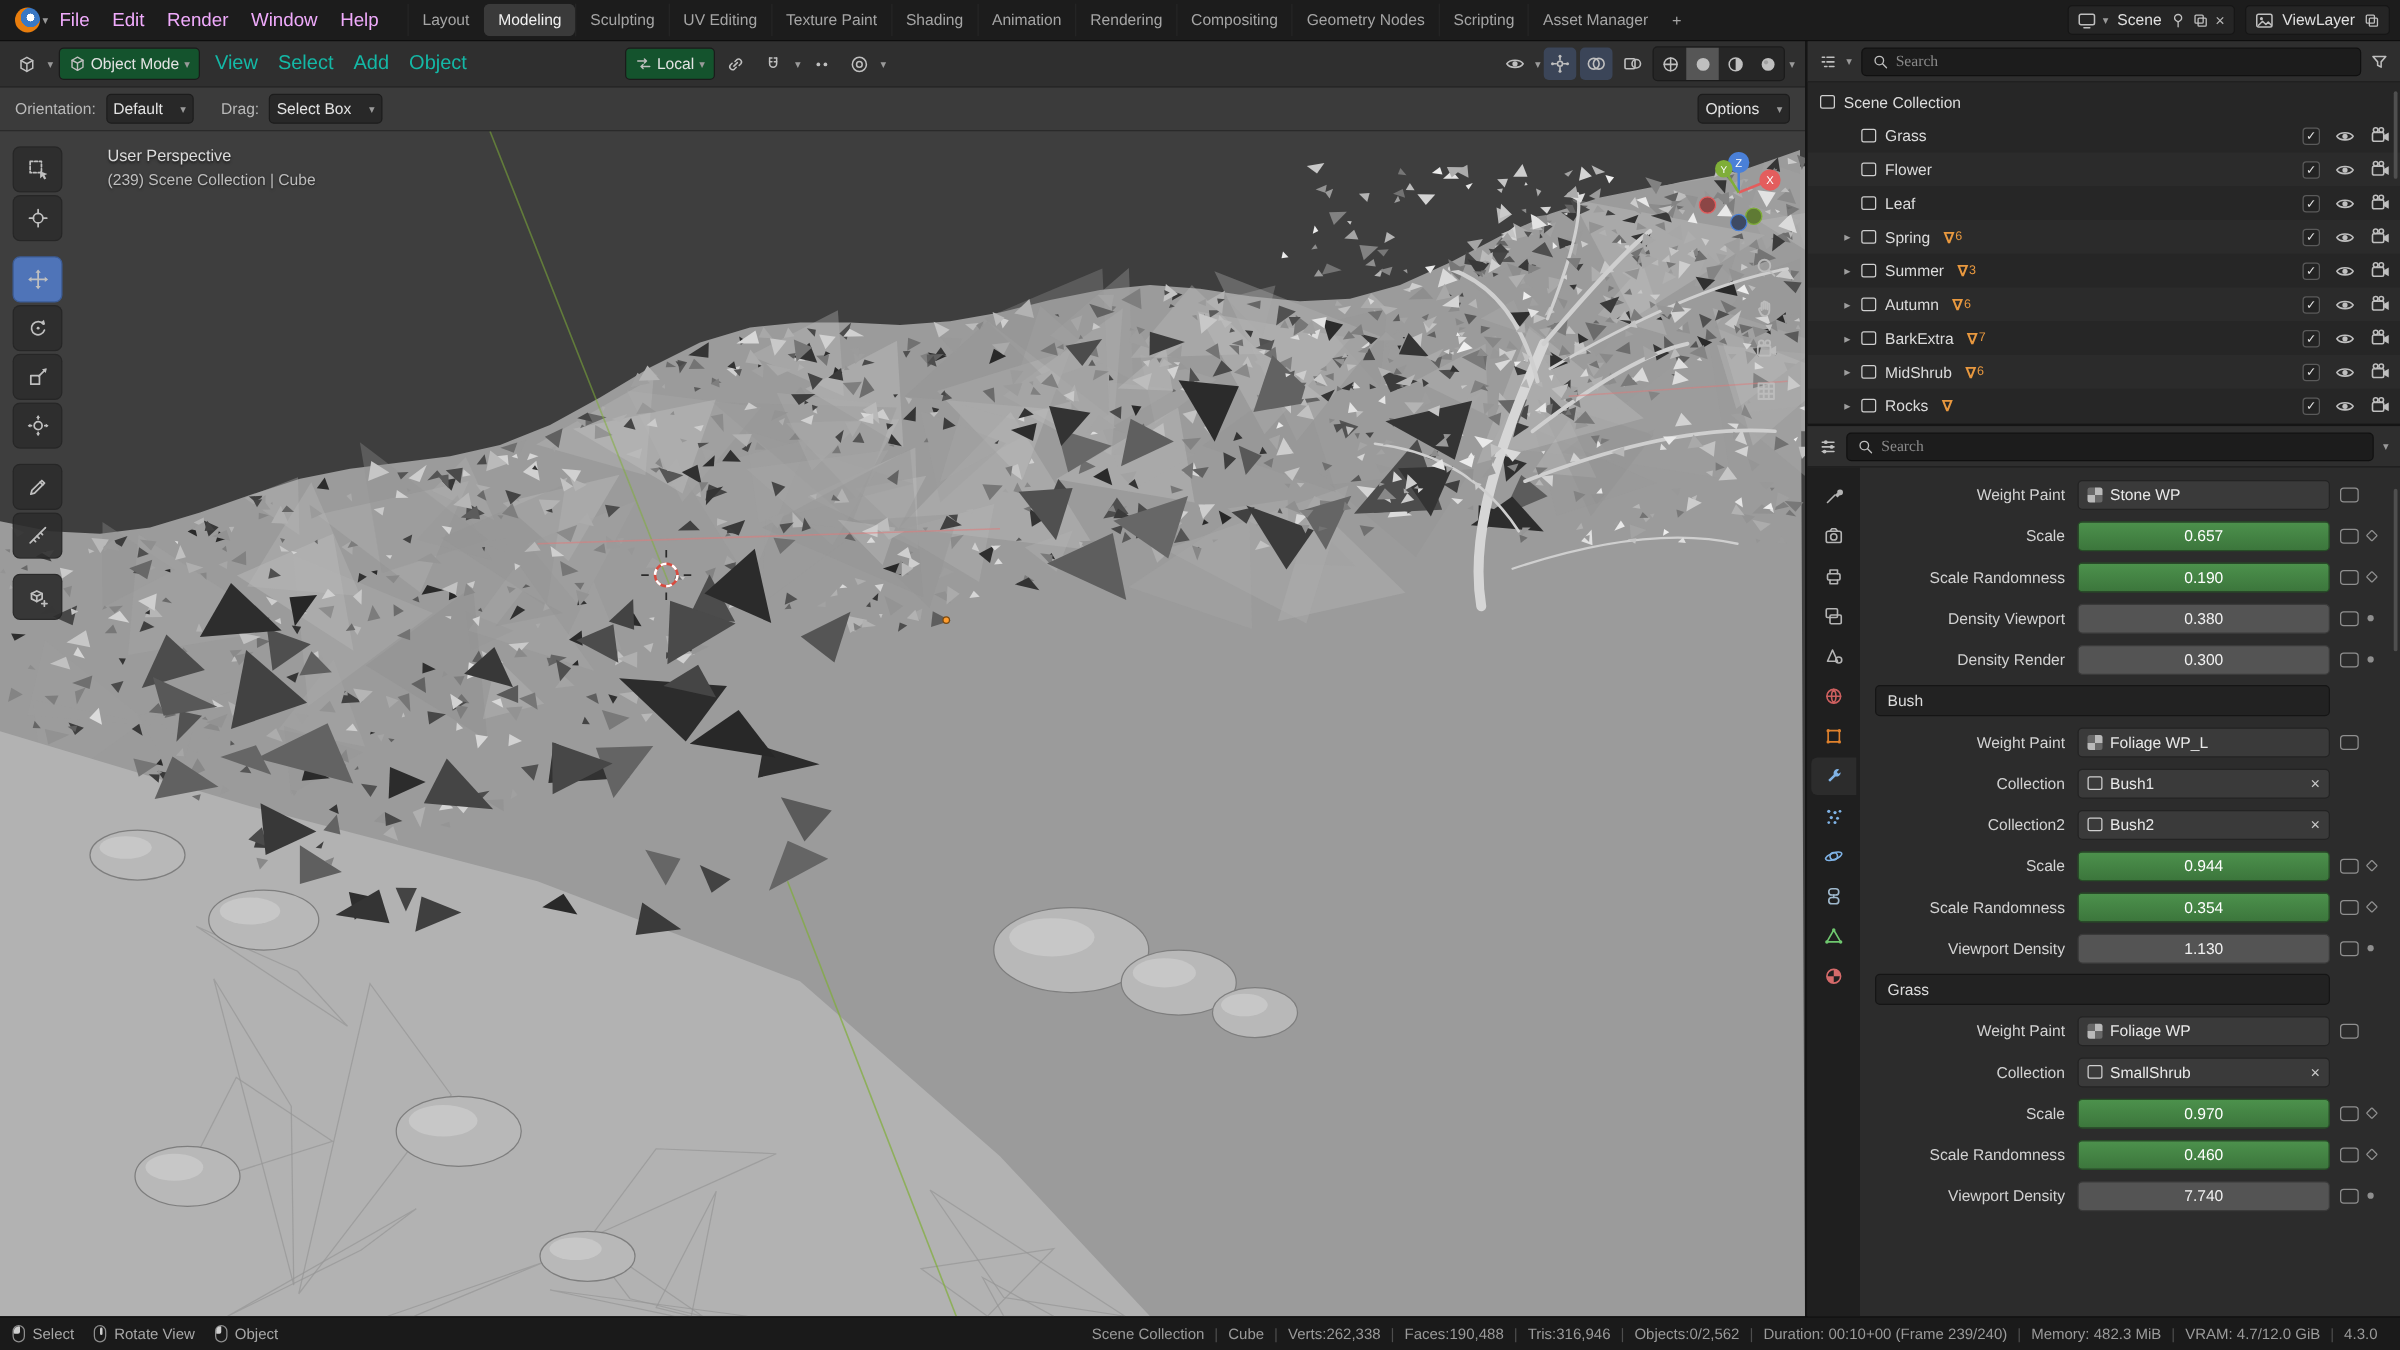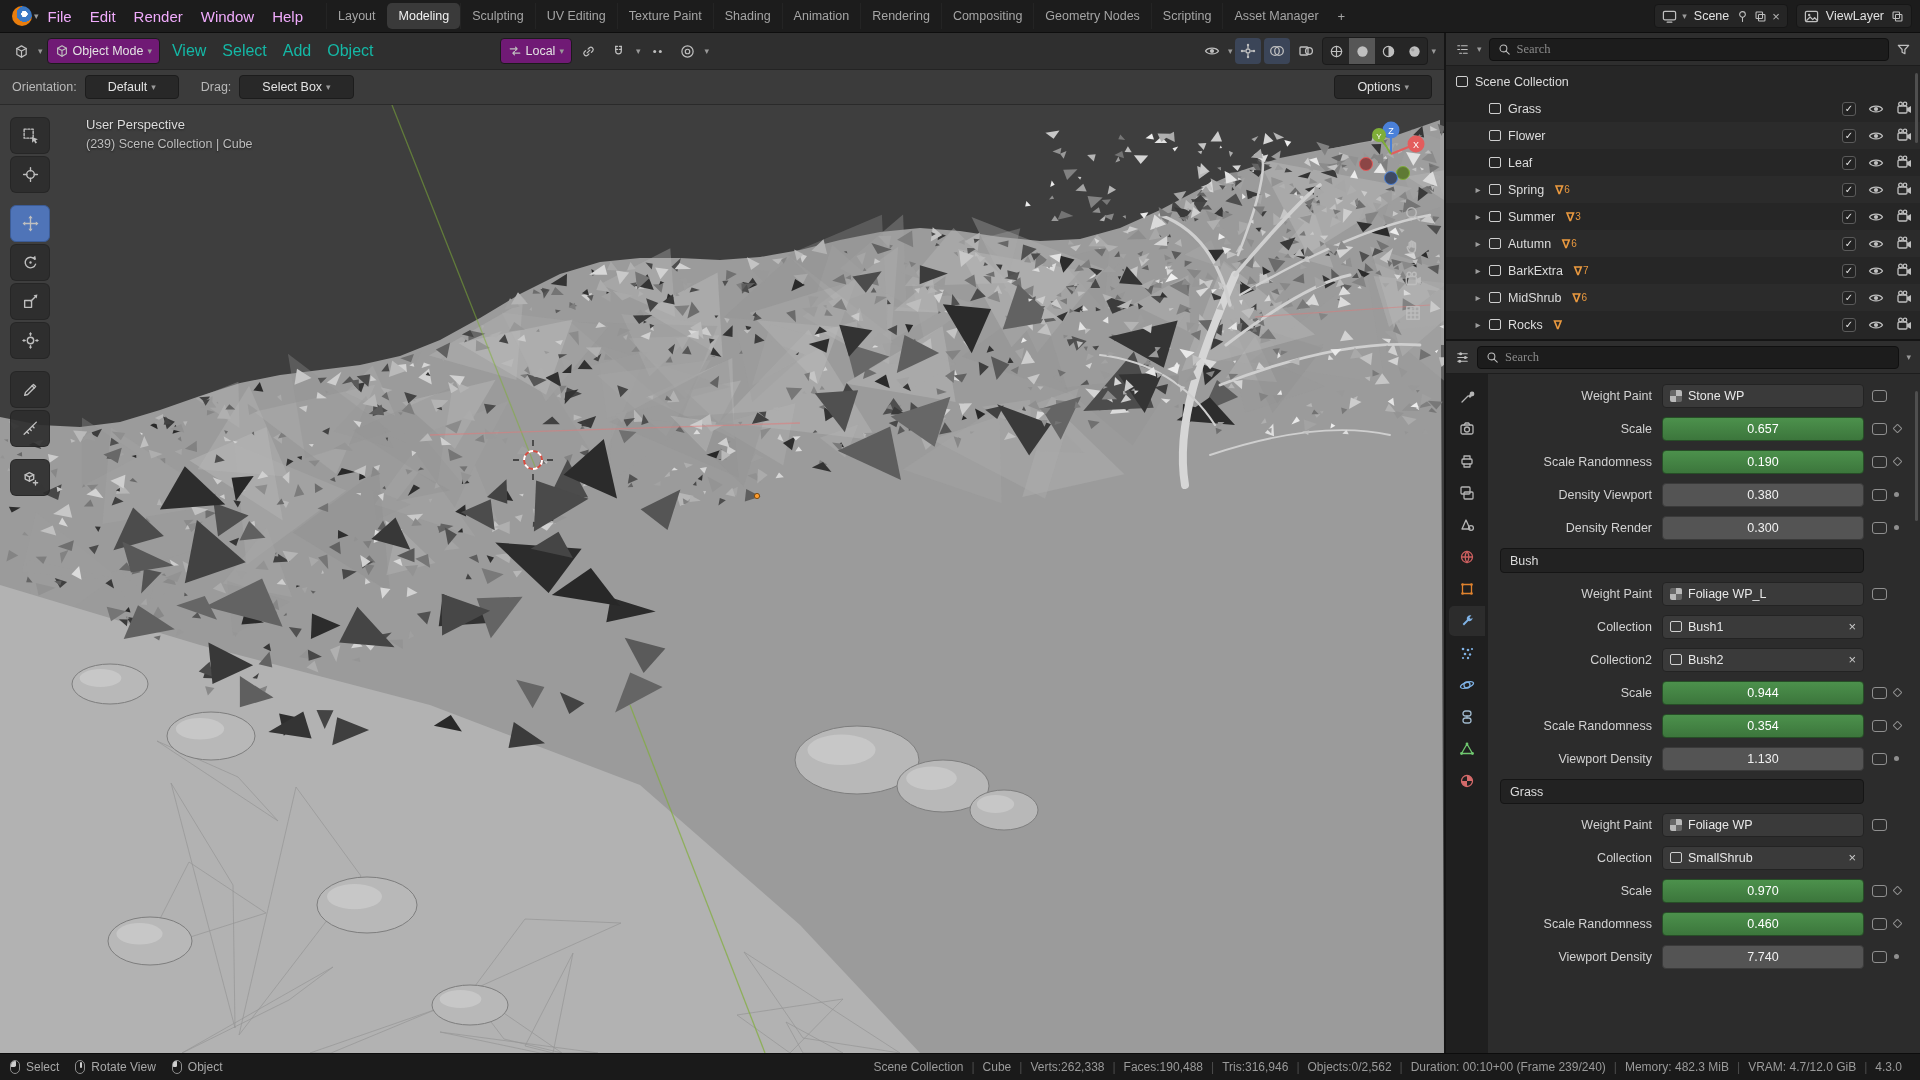--- a/index.html
+++ b/index.html
@@ -29,35 +29,35 @@
   .icw{display:inline-flex;align-items:center;justify-content:center;color:#bfbfbf;flex:0 0 auto}
   .icw svg{stroke:currentColor;fill:none;stroke-width:1.3;stroke-linecap:round;stroke-linejoin:round}
   .icw svg .f{fill:currentColor;stroke:none}
 
   
   .main{flex:1;display:flex;min-height:0}
   .vp-col{flex:1;display:flex;flex-direction:column;min-width:0}
 
   .vp-header{height:37px;background:#2f2f2f;border-bottom:1px solid #242424;
     display:flex;align-items:center;padding:0 8px;gap:4px}
-  .hdr-btn{display:flex;align-items:center;gap:4px;background:#701a75;border:1px solid #1b1b1b;
+  .hdr-btn{display:flex;align-items:center;gap:4px;background:#14532d;border:1px solid #1b1b1b;
     border-radius:4px;height:26px;padding:0 7px;font-size:12.5px;color:#e3e3e3}
   .hdr-menu{padding:5px 8px;font-size:16px;color:#14b8a6}
   .icon-btn{width:26px;height:26px;display:flex;align-items:center;justify-content:center;border-radius:4px}
   .icon-btn.active{color:#84b3f0;background:#3b4558}
   .shade-group{display:flex;background:#262626;border:1px solid #1b1b1b;border-radius:4px;overflow:hidden}
   .shade-group .icon-btn{border-radius:0}
   .shade-group .icon-btn.sel{background:#565656;color:#eee}
   .mid-gap{width:110px}
 
   .vp-tools{height:35px;background:#3b3b3b;border-bottom:1px solid #2a2a2a;
     display:flex;align-items:center;padding:0 12px;gap:8px}
   .ts-label{color:#b9b9b9;font-size:12.5px}
-  .ts-select{display:flex;align-items:center;gap:4px;background:#282828;border:1px solid #1c1c1c;
-    border-radius:4px;height:24px;padding:0 22px;font-size:12.5px;color:#e3e3e3}
+  .ts-select{display:flex;align-items:center;gap:14px;background:#282828;border:1px solid #1c1c1c;
+    border-radius:4px;height:24px;padding:0 5px;font-size:12.5px;color:#e3e3e3}
   .ts-right{margin-left:auto}
 
   .vp-canvas{flex:1;position:relative;overflow:hidden;background:#3e3e3e}
   .vp-canvas > svg.scene{position:absolute;inset:0;width:100%;height:100%}
 
   .vp-toolbar{position:absolute;left:10px;top:12px;display:flex;flex-direction:column;width:40px}
   .tool-btn{width:40px;height:37px;background:#2c2c2ce6;border:1px solid #20202088;border-radius:6px;
     display:flex;align-items:center;justify-content:center;color:#cfcfcf;margin-bottom:2px}
   .tool-btn.active{background:#4f74b8;border-color:#3c5c96;color:#fff}
   .tool-gap{height:10px}

